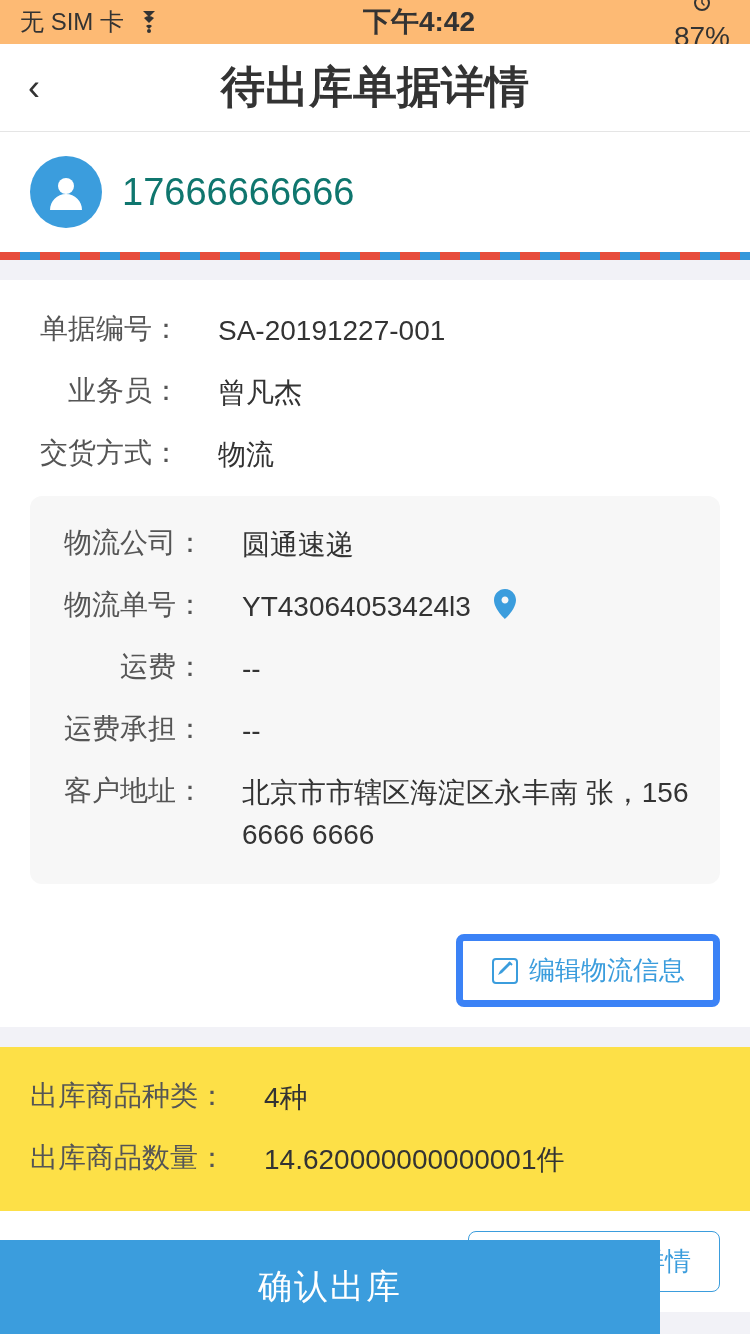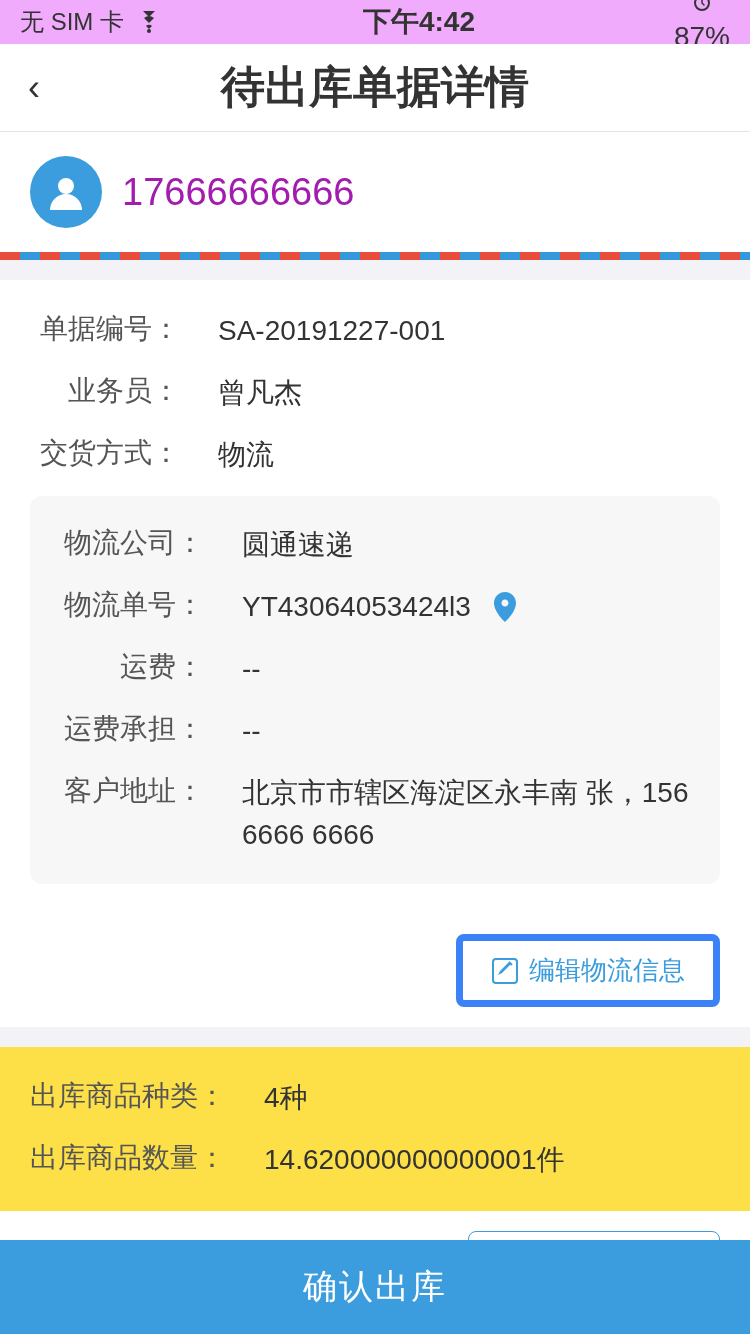--- a/index.html
+++ b/index.html
@@ -10,21 +10,21 @@
       background: #f2f2f7;
       font-family: -apple-system, "PingFang SC", "Helvetica Neue", Arial, sans-serif;
       font-size: 28px;
       color: #333;
       position: relative;
     }
 
     
     .status-bar {
       height: 44px;
-      background: #f0abfc;
+      background: #fdba74;
       display: flex;
       align-items: center;
       justify-content: space-between;
       padding: 0 20px;
       font-size: 24px;
       font-weight: 500;
     }
     .status-left { display: flex; align-items: center; gap: 10px; }
     .status-center { font-size: 28px; font-weight: 600; }
     .status-right { display: flex; align-items: center; gap: 8px; font-size: 28px; flex-direction: column; }
@@ -106,21 +106,21 @@
       background: #3b9ddd;
       display: flex;
       align-items: center;
       justify-content: center;
       flex-shrink: 0;
     }
     .avatar svg { width: 44px; height: 44px; fill: #fff; }
     .customer-phone {
       font-size: 38px;
       font-weight: 500;
-      color: #a21caf;
+      color: #0f766e;
     }
 
     
     .section-card {
       background: #fff;
       margin-top: 20px;
       padding: 30px 30px;
     }
 
     .info-row {
@@ -138,21 +138,21 @@
       flex-shrink: 0;
       padding-right: 10px;
     }
     .info-value {
       color: #333;
       flex: 1;
       line-height: 1.5;
     }
     .info-value.with-icon {
       display: flex;
-      align-items: center;
+      align-items: flex-start;
       gap: 16px;
     }
     .location-icon {
       display: inline-block;
       width: 36px;
       height: 36px;
       cursor: pointer;
     }
     .location-icon svg { width: 36px; height: 36px; }
 
@@ -213,21 +213,21 @@
       gap: 10px;
       background: #fff;
     }
     .btn-view-detail svg { width: 28px; height: 28px; }
 
     
     .confirm-btn-wrap {
       position: fixed;
       bottom: 0;
       left: 0;
-      width: 750px;
+      width: 660px;
       background: #3b9ddd;
       padding: 24px 0;
       text-align: center;
       cursor: pointer;
     }
     .confirm-btn {
       color: #fff;
       font-size: 34px;
       font-weight: 500;
       letter-spacing: 2px;

